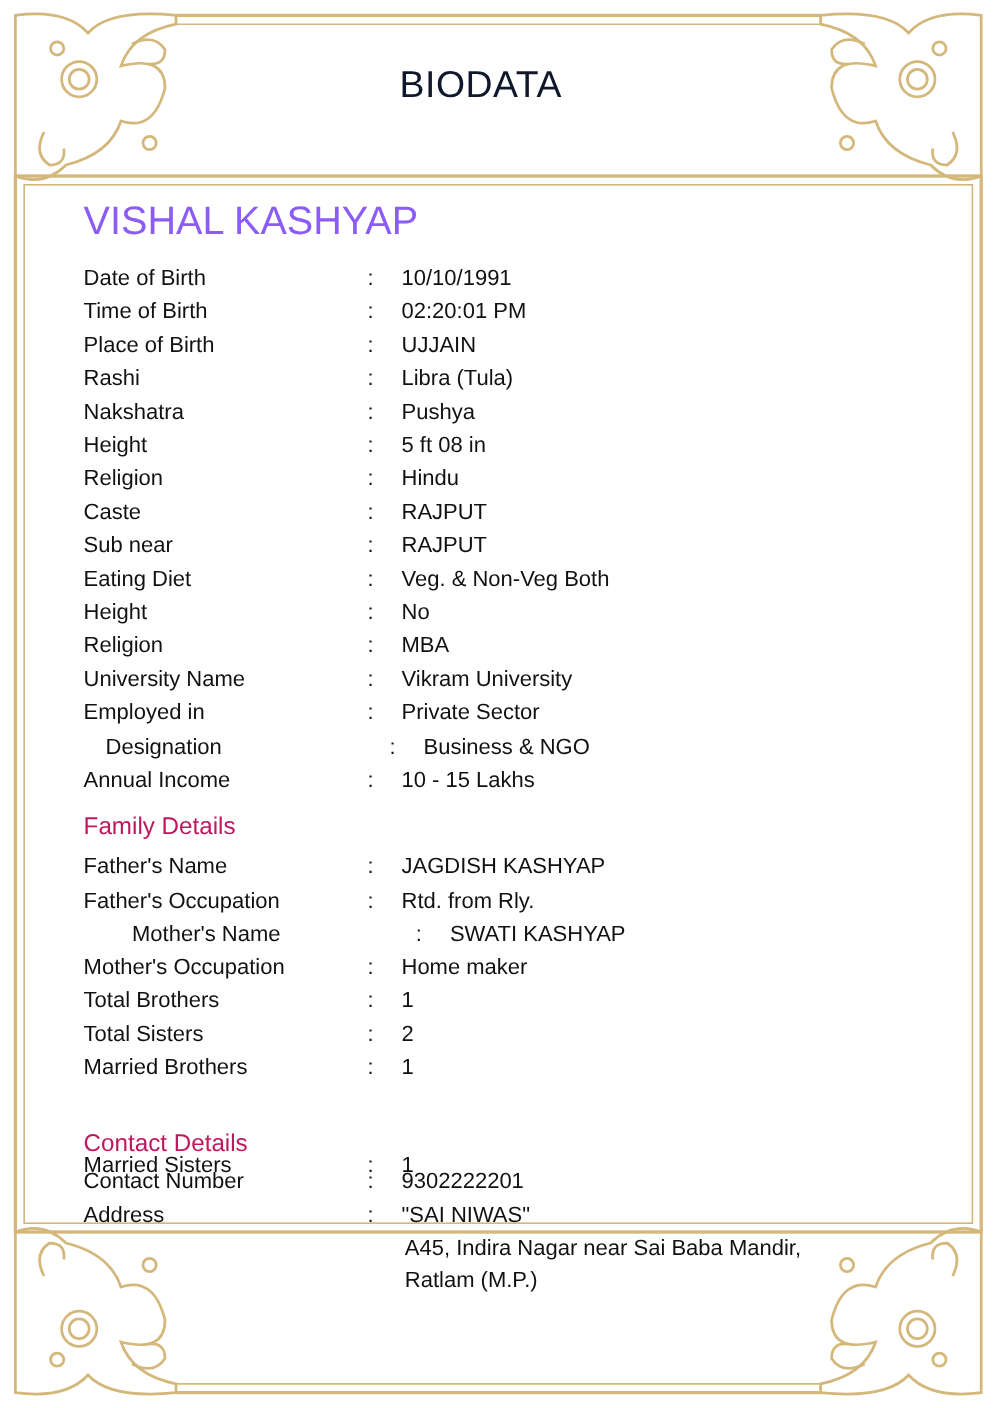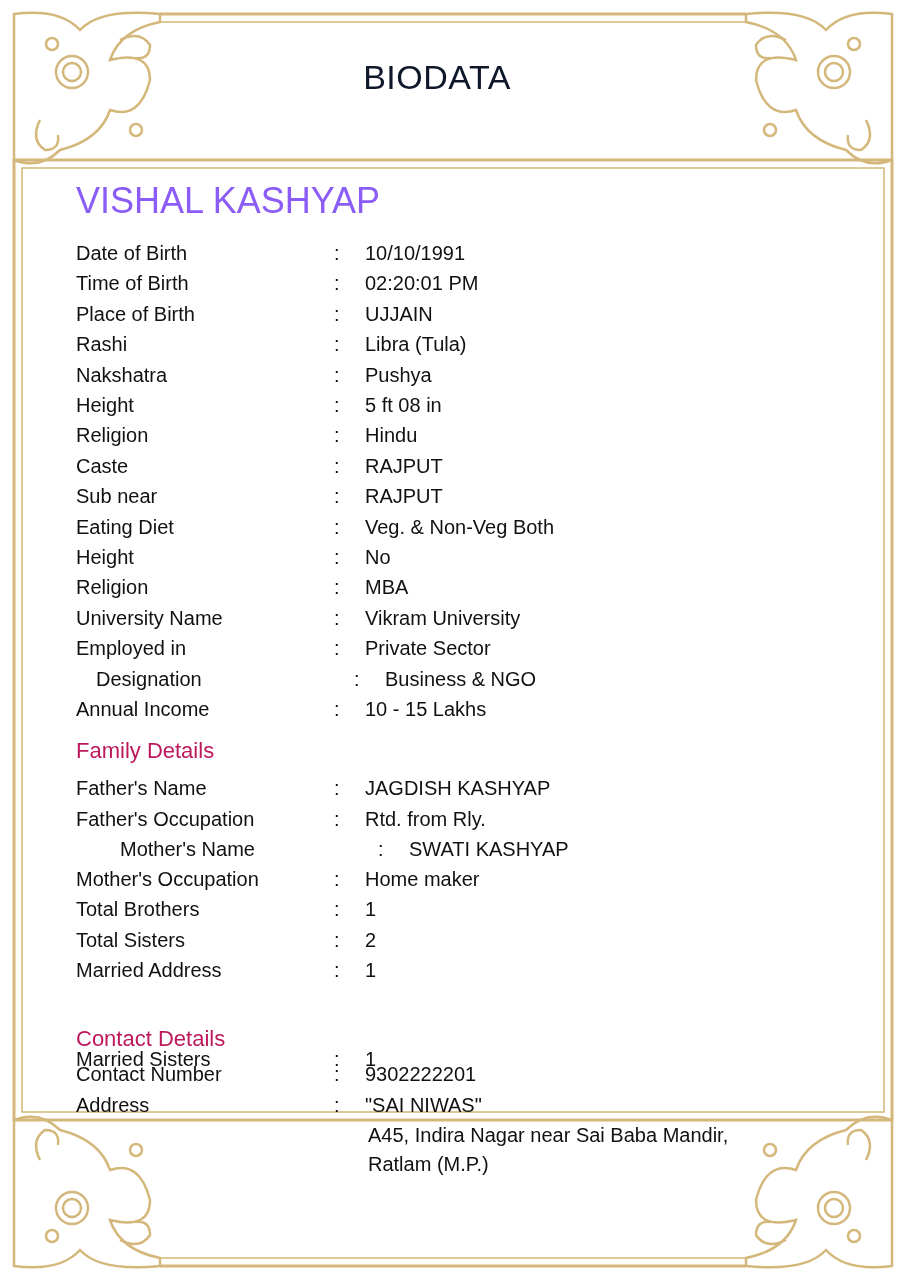--- a/index.html
+++ b/index.html
@@ -151,21 +151,21 @@
       <span class="lbl">Total Brothers</span>
       <span class="col">:</span>
       <span class="val">1</span>
     </div>
     <div class="row" style="top: 928.5px;">
       <span class="lbl">Total Sisters</span>
       <span class="col">:</span>
       <span class="val">2</span>
     </div>
     <div class="row" style="top: 958.8px;">
-      <span class="lbl">Married Address</span>
+      <span class="lbl">Married Brothers</span>
       <span class="col">:</span>
       <span class="val">1</span>
     </div>
     <div class="row" style="top: 1048px;">
       <span class="lbl">Married Sisters</span>
       <span class="col">:</span>
       <span class="val">1</span>
     </div>
   </div>
 <div class="section" style="top:1026px">Contact Details</div>

